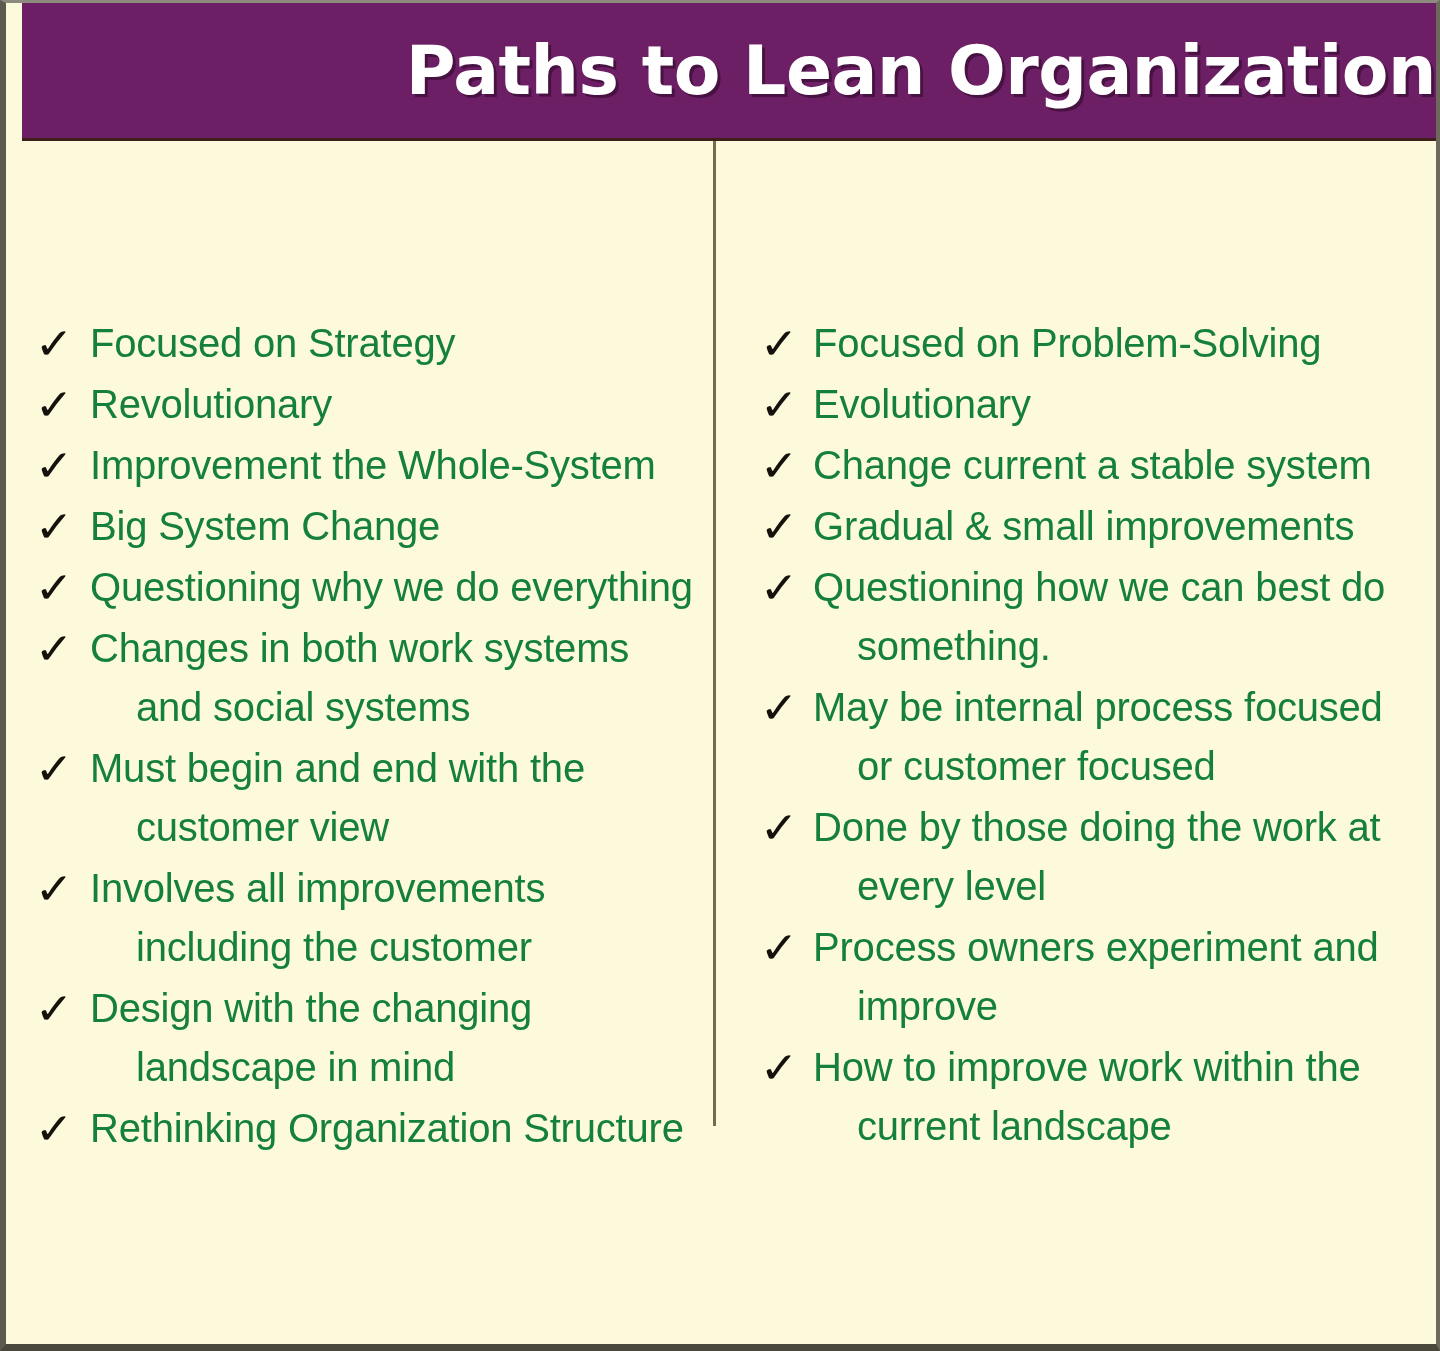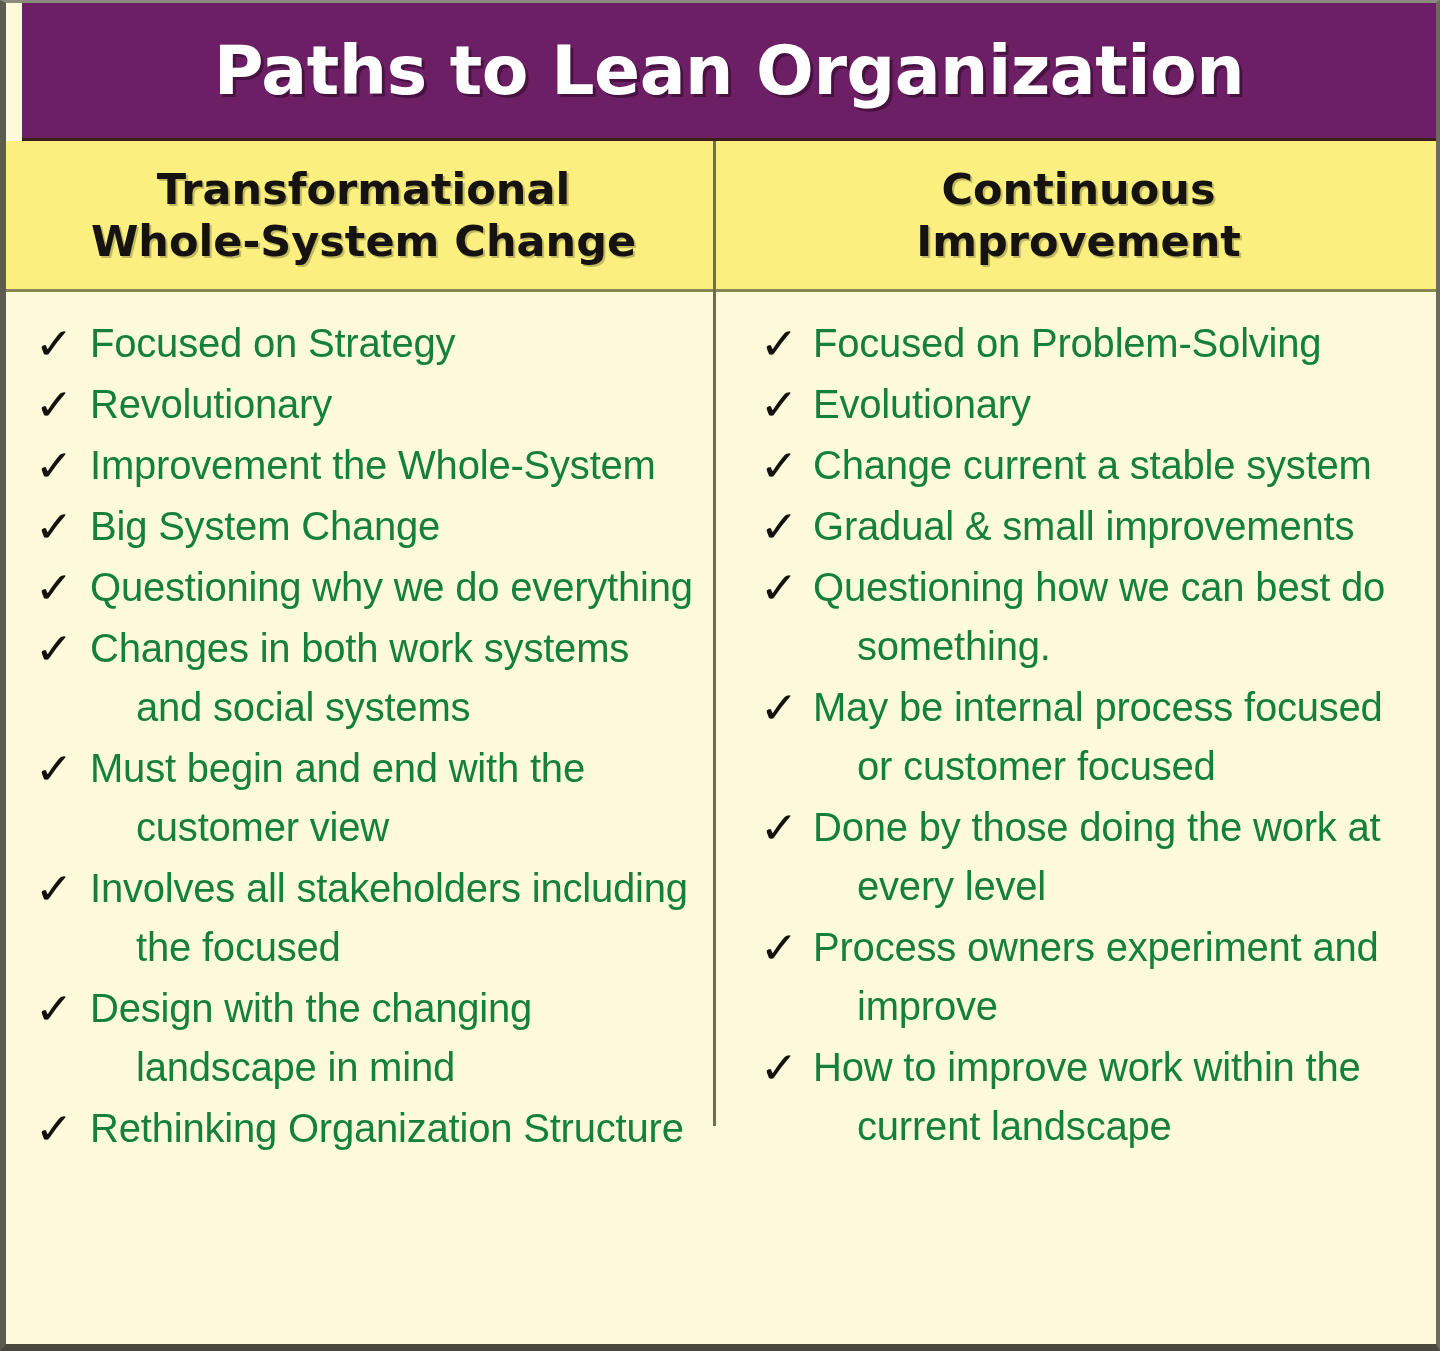--- a/index.html
+++ b/index.html
@@ -24,21 +24,21 @@
   
   .title-band {
     position: absolute;
     left: 16px;
     top: 0;
     right: 0;
     height: 135px;
     background: #6d1f65;
     display: flex;
     align-items: center;
-    justify-content: center;
+    justify-content: flex-end;
     border-bottom: 3px solid #3e2019;
   }
   .title-text {
     color: #ffffff;
     font-family: "DejaVu Sans", sans-serif;
     font-weight: bold;
     font-size: 68px;
     line-height: 1;
     letter-spacing: -0.5px;
     text-shadow: 3px 3px 0 rgba(40, 8, 36, 0.55);
@@ -140,34 +140,20 @@
 </style>
 </head>
 <body>
 
 <div id="infographic">
 
   <div class="title-band">
     <div class="title-text">Paths to Lean Organization</div>
   </div>
 
-  <div class="header-band">
-    <div class="header-cell">
-      <div class="htext">
-        <span>Transformational</span><br>
-        <span>Whole-System Change</span>
-      </div>
-    </div>
-    <div class="header-cell">
-      <div class="htext">
-        <span>Continuous</span><br>
-        <span>Improvement</span>
-      </div>
-    </div>
-  </div>
 
   <div class="divider"></div>
 
   <div class="columns">
 
     <div class="col col-left">
       <div class="bullet">
         <span class="check">✓</span>
         <span class="btext">Focused on Strategy</span>
       </div>
@@ -190,21 +176,21 @@
       <div class="bullet">
         <span class="check">✓</span>
         <span class="btext wrap2">Changes in both work systems and social systems</span>
       </div>
       <div class="bullet">
         <span class="check">✓</span>
         <span class="btext wrap2">Must begin and end with the customer view</span>
       </div>
       <div class="bullet">
         <span class="check">✓</span>
-        <span class="btext wrap2">Involves all stakeholders including the focused</span>
+        <span class="btext wrap2">Involves all improvements including the customer</span>
       </div>
       <div class="bullet">
         <span class="check">✓</span>
         <span class="btext wrap2">Design with the changing landscape in mind</span>
       </div>
       <div class="bullet">
         <span class="check">✓</span>
         <span class="btext wrap2">Rethinking Organization Structure</span>
       </div>
     </div>

